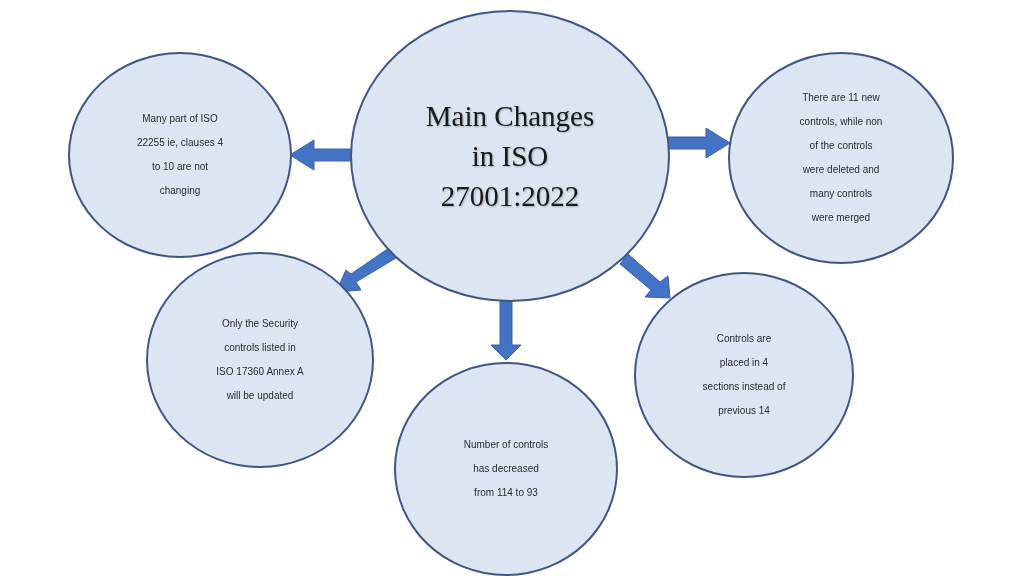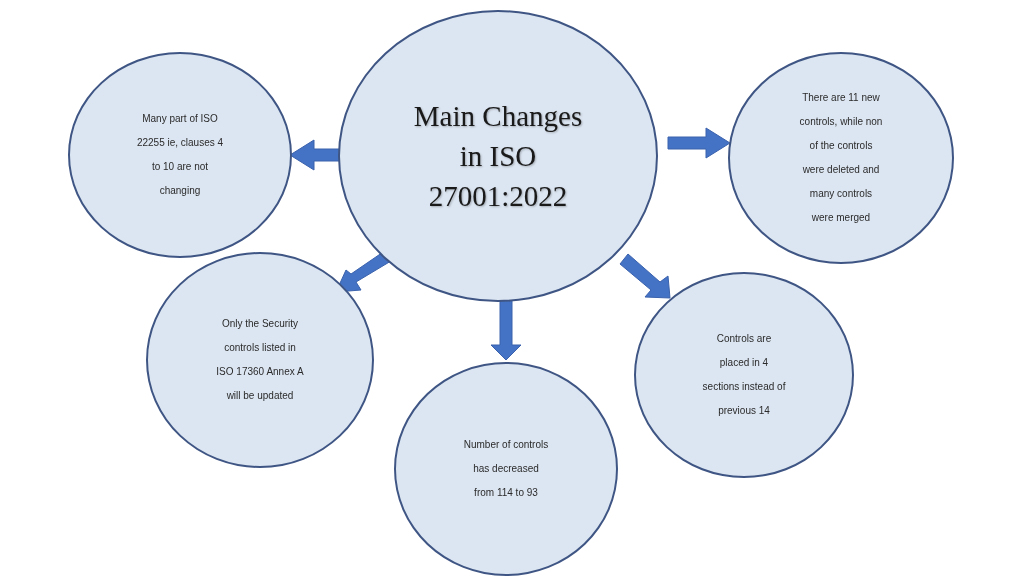--- a/index.html
+++ b/index.html
@@ -32,21 +32,21 @@
 
     <polygon points="668,137 706,137 706,128 730,143 706,158 706,149 668,149" fill="#4472c4" stroke="#3a62ad" stroke-width="1"></polygon>
 
     <polygon points="500,300 500,345 491,345 506,360 521,345 512,345 512,300" fill="#4472c4" stroke="#3a62ad" stroke-width="1"></polygon>
 
     <polygon points="389,248 396,258 356,282 361,290 336,292 346,270 351,274" fill="#4472c4" stroke="#3a62ad" stroke-width="1"></polygon>
 
     <polygon points="628,254 620,264 651,290 645,297 670,298 668,276 660,282" fill="#4472c4" stroke="#3a62ad" stroke-width="1"></polygon>
   </svg>
 
-  <div class="node center" style="left:338px; top:10px; width:320px; height:292px;">
+  <div class="node center" style="left:350px; top:10px; width:320px; height:292px;">
     <span class="txt">Main Changes
 in ISO
 27001:2022</span>
   </div>
 
   <div class="node" style="left:68px; top:52px; width:224px; height:206px;">
     <span class="txt">Many part of ISO
 22255 ie, clauses 4
 to 10 are not
 changing</span>

